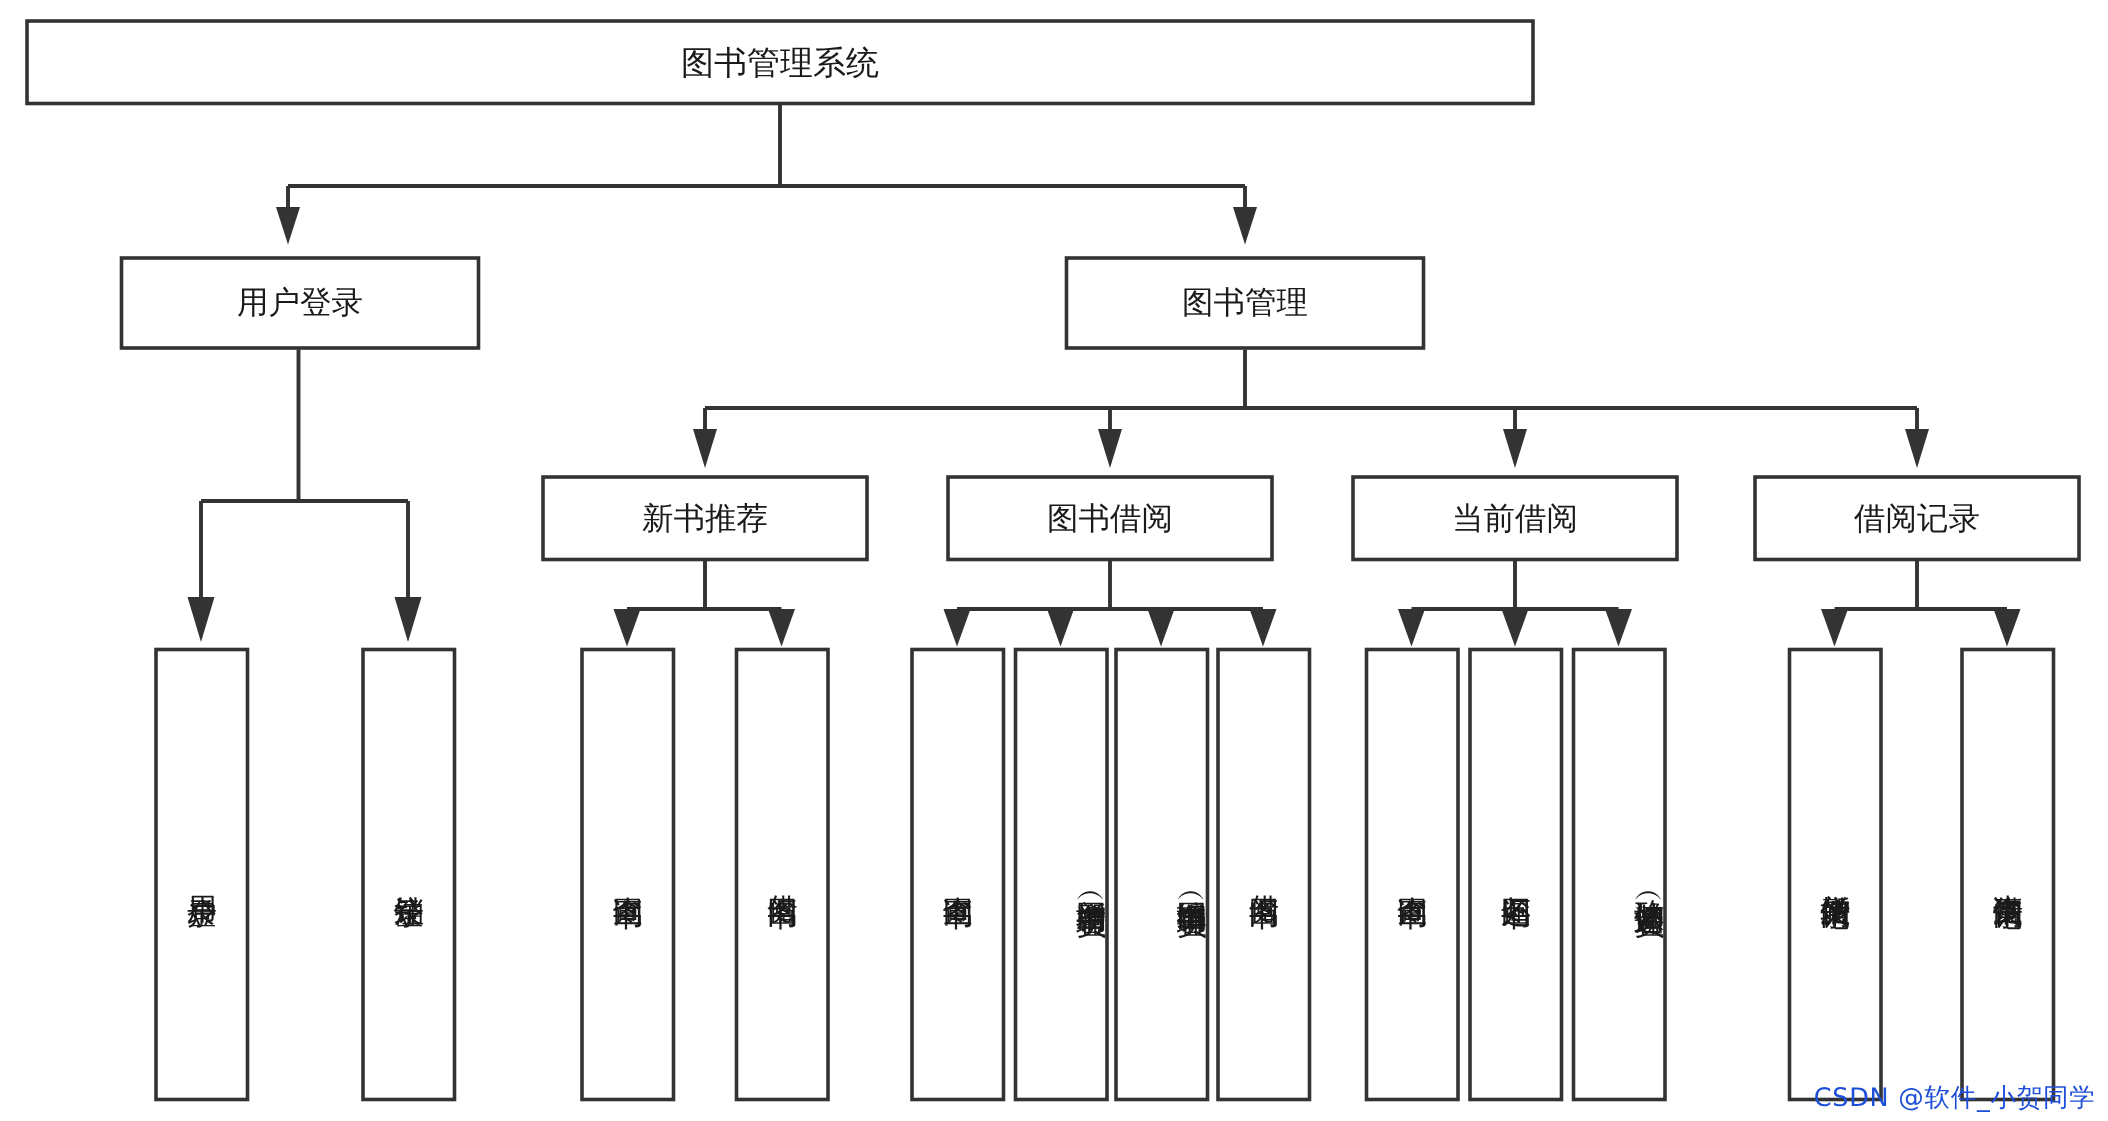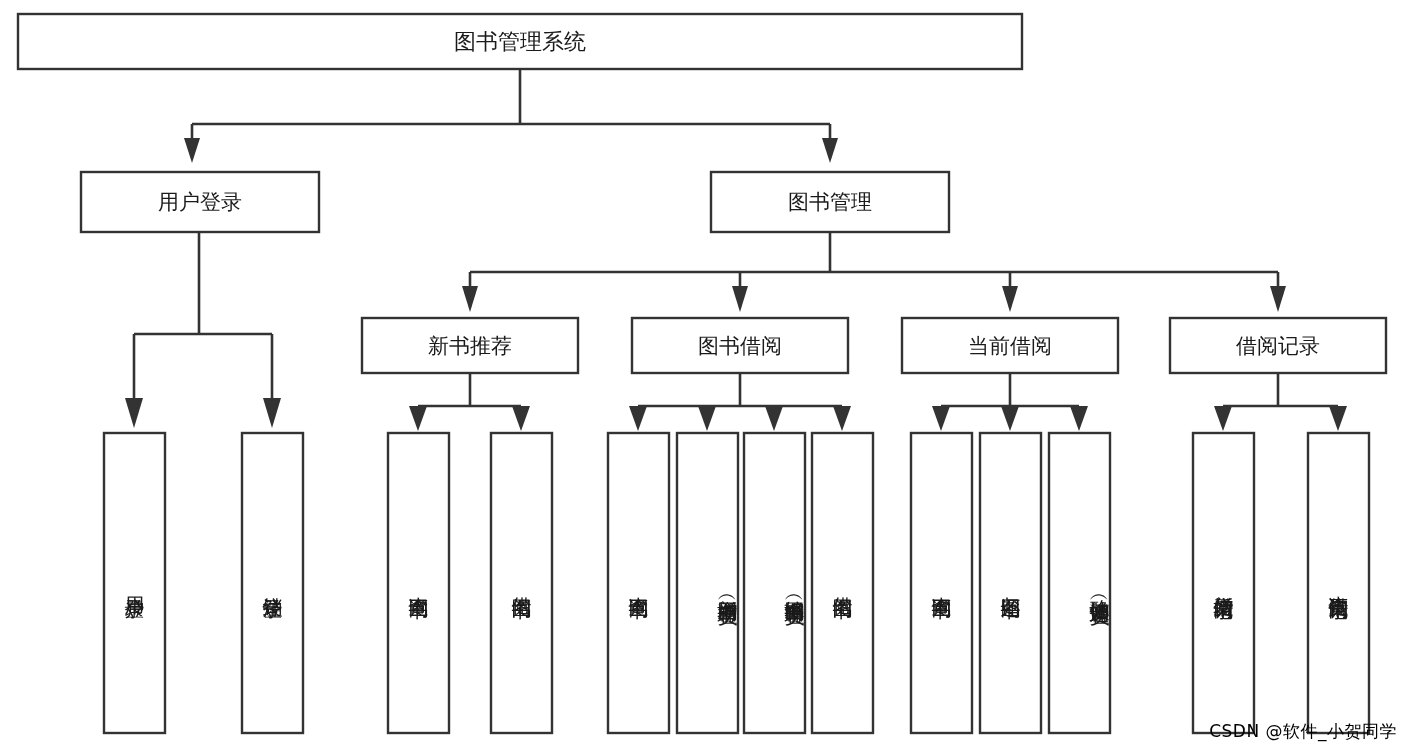--- a/index.html
+++ b/index.html
@@ -69,21 +69,21 @@
     align-items: center;
     justify-content: center;
     pointer-events: none;
   }
   #watermark {
     position: absolute;
     right: 8px;
     bottom: 4px;
     font-family: "DejaVu Sans", "Liberation Sans", sans-serif;
     font-size: 17px;
-    color: #000000;
+    color: #1d4ed8;
     white-space: nowrap;
     letter-spacing: 0.5px;
   }
 </style>
 </head>
 <body>
 
 <div id="diagram-root">
 
   <svg id="tree-svg" viewBox="0 0 1405 747">

